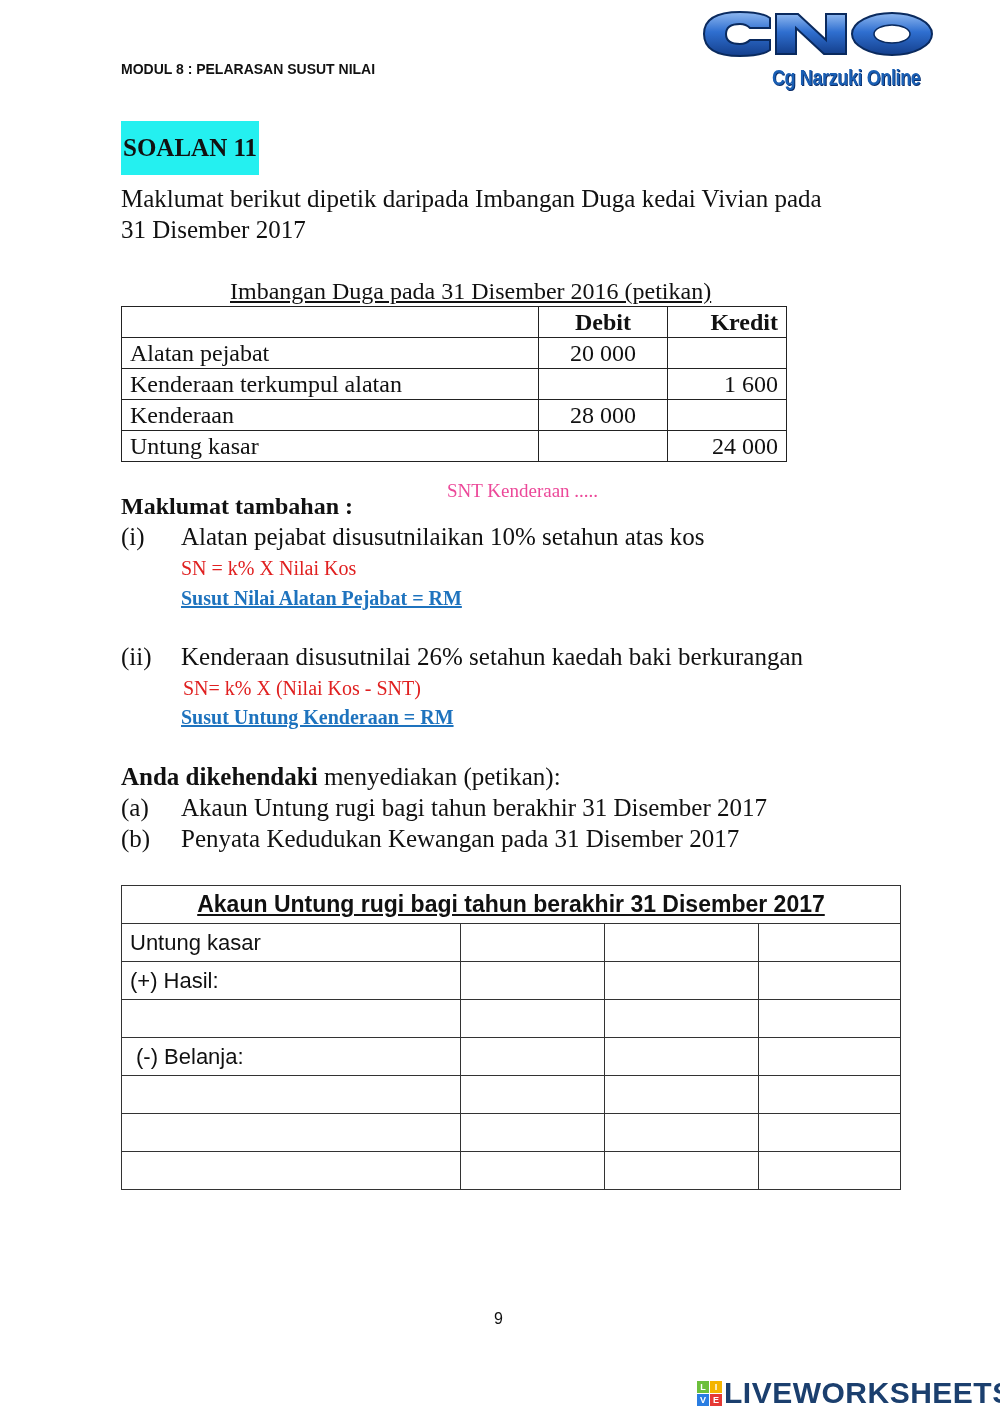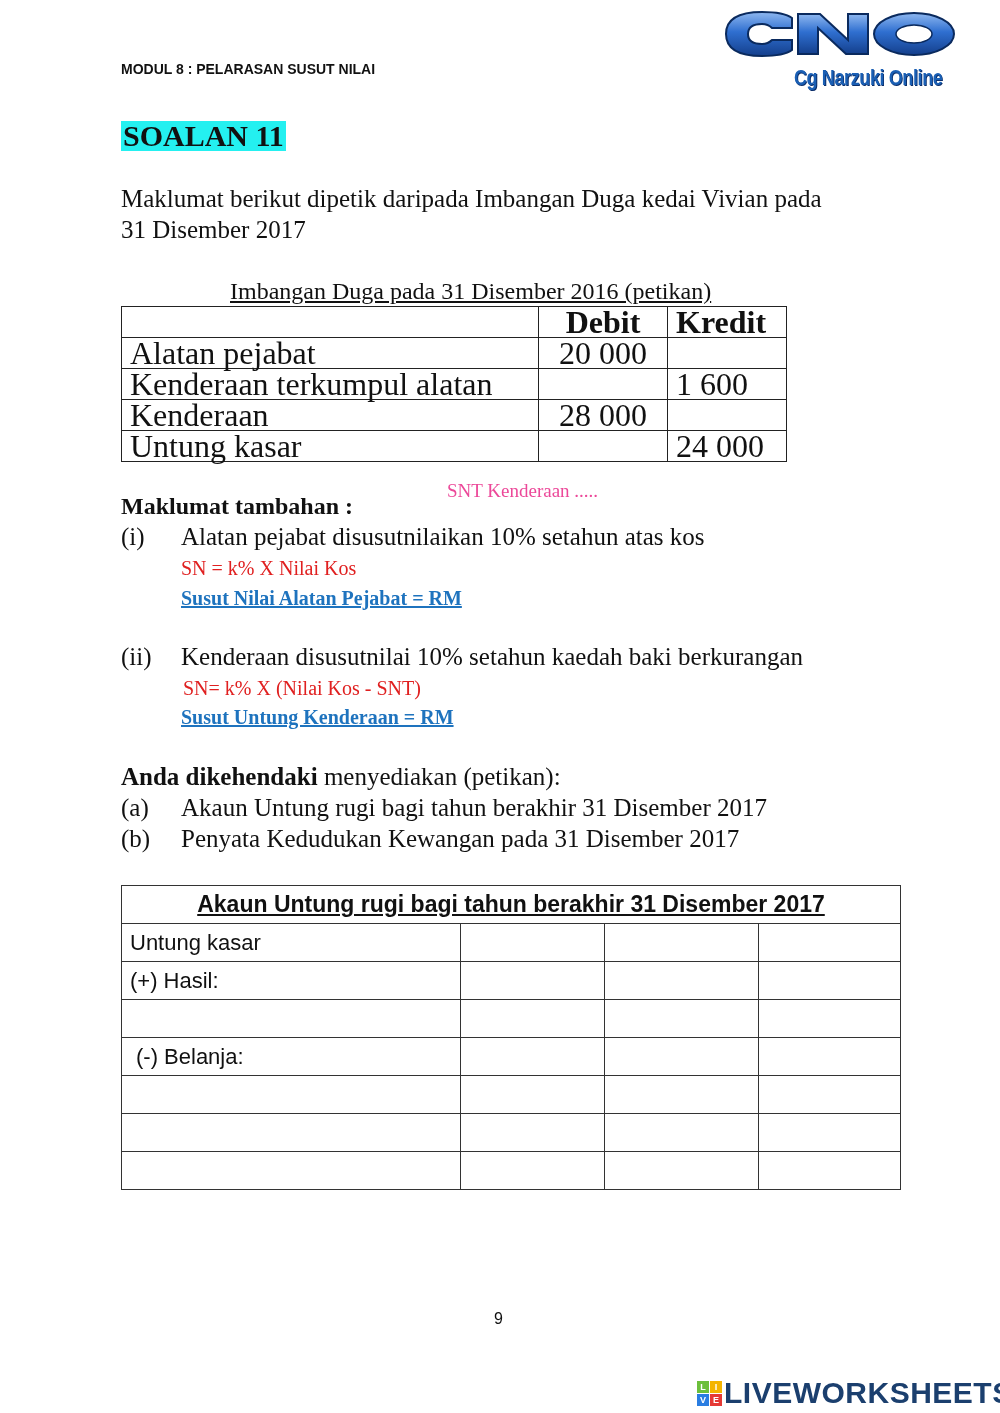--- a/index.html
+++ b/index.html
@@ -3,34 +3,34 @@
 <meta charset="utf-8">
 <style>
   html, body { margin: 0; padding: 0; background: #ffffff; }
   body { width: 1000px; height: 1413px; position: relative; overflow: hidden; color: #111; }
   .abs { position: absolute; }
   .sans { font-family: "Liberation Sans", "DejaVu Sans", sans-serif; }
   .serif { font-family: "Liberation Serif", "DejaVu Serif", serif; }
 
   .module-title { left: 121px; top: 61px; font-size: 14px; font-weight: bold; letter-spacing: 0; }
 
-  .logo { left: 722px; top: 10px; width: 240px; height: 80px; }
+  .logo { left: 700px; top: 10px; width: 240px; height: 80px; }
   .logo-cno { position: absolute; left: 0; top: 0; width: 236px; height: 48px; }
   .logo-sub { position: absolute; left: 72px; top: 55px; font-family: "Liberation Sans", sans-serif; font-weight: bold; font-size: 22px; color: #1a5fb4; letter-spacing: -0.5px; transform: scaleX(0.82); transform-origin: left; white-space: nowrap; text-shadow: 1px 1px 0 #0b2e6a; }
 
-  .soalan { left: 121px; top: 121px; font-size: 30px; font-weight: bold; background: #24f0f0; padding: 0 2px; line-height: 30px; }
+  .soalan { left: 121px; top: 121px; font-size: 25px; font-weight: bold; background: #24f0f0; padding: 12px 2px; line-height: 30px; }
 
   .intro { left: 121px; top: 183px; width: 780px; font-size: 25px; line-height: 31px; }
 
   .tb-caption { left: 230px; top: 278px; font-size: 24px; text-decoration: underline; white-space: nowrap; }
-  table.tb { position: absolute; left: 121px; top: 306px; border-collapse: collapse; font-size: 32px; }
+  table.tb { position: absolute; left: 121px; top: 306px; border-collapse: collapse; font-size: 24px; }
   table.tb td { border: 1.5px solid #222; height: 30px; padding: 0 8px; line-height: 28px; }
   table.tb td.c0 { width: 400px; }
   table.tb td.c1 { width: 112px; text-align: center; }
-  table.tb td.c2 { width: 102px; text-align: left; }
+  table.tb td.c2 { width: 102px; text-align: right; }
   table.tb td.hdr { font-weight: bold; }
 
   .snt-note { left: 447px; top: 480px; font-size: 19px; color: #ec4899; white-space: nowrap; }
   .maklumat { left: 121px; top: 493px; font-size: 24px; font-weight: bold; text-align: center; }
 
   .item-num { font-size: 25px; }
   .item-text { font-size: 25px; white-space: nowrap; }
   .red-formula { font-size: 20px; color: #e02020; white-space: nowrap; }
   .blue-formula { font-size: 20px; color: #1e73be; font-weight: bold; white-space: nowrap; text-decoration: underline; }
 
@@ -119,21 +119,21 @@
 
 <div class="abs serif snt-note">SNT Kenderaan  .....</div>
 <div class="abs serif maklumat">Maklumat tambahan :</div>
 
 <div class="abs serif item-num" style="left:121px; top:523px;">(i)</div>
 <div class="abs serif item-text" style="left:181px; top:523px;">Alatan pejabat disusutnilaikan 10% setahun atas kos</div>
 <div class="abs serif red-formula" style="left:181px; top:557px;">SN = k% X Nilai Kos</div>
 <div class="abs serif blue-formula" style="left:181px; top:587px;">Susut Nilai Alatan Pejabat = RM</div>
 
 <div class="abs serif item-num" style="left:121px; top:643px;">(ii)</div>
-<div class="abs serif item-text" style="left:181px; top:643px;">Kenderaan disusutnilai 10% setahun kaedah baki berkurangan</div>
+<div class="abs serif item-text" style="left:181px; top:643px;">Kenderaan disusutnilai 26% setahun kaedah baki berkurangan</div>
 <div class="abs serif red-formula" style="left:183px; top:677px;">SN= k% X (Nilai Kos - SNT)</div>
 <div class="abs serif blue-formula" style="left:181px; top:706px;">Susut Untung Kenderaan = RM</div>
 
 <div class="abs serif anda">
   <b>Anda dikehendaki</b><span> menyediakan (petikan):</span>
 </div>
 <div class="abs serif item-num" style="left:121px; top:794px;">(a)</div>
 <div class="abs serif item-text" style="left:181px; top:794px;">Akaun Untung rugi bagi tahun berakhir 31 Disember 2017</div>
 <div class="abs serif item-num" style="left:121px; top:825px;">(b)</div>
 <div class="abs serif item-text" style="left:181px; top:825px;">Penyata Kedudukan Kewangan  pada 31 Disember 2017</div>

